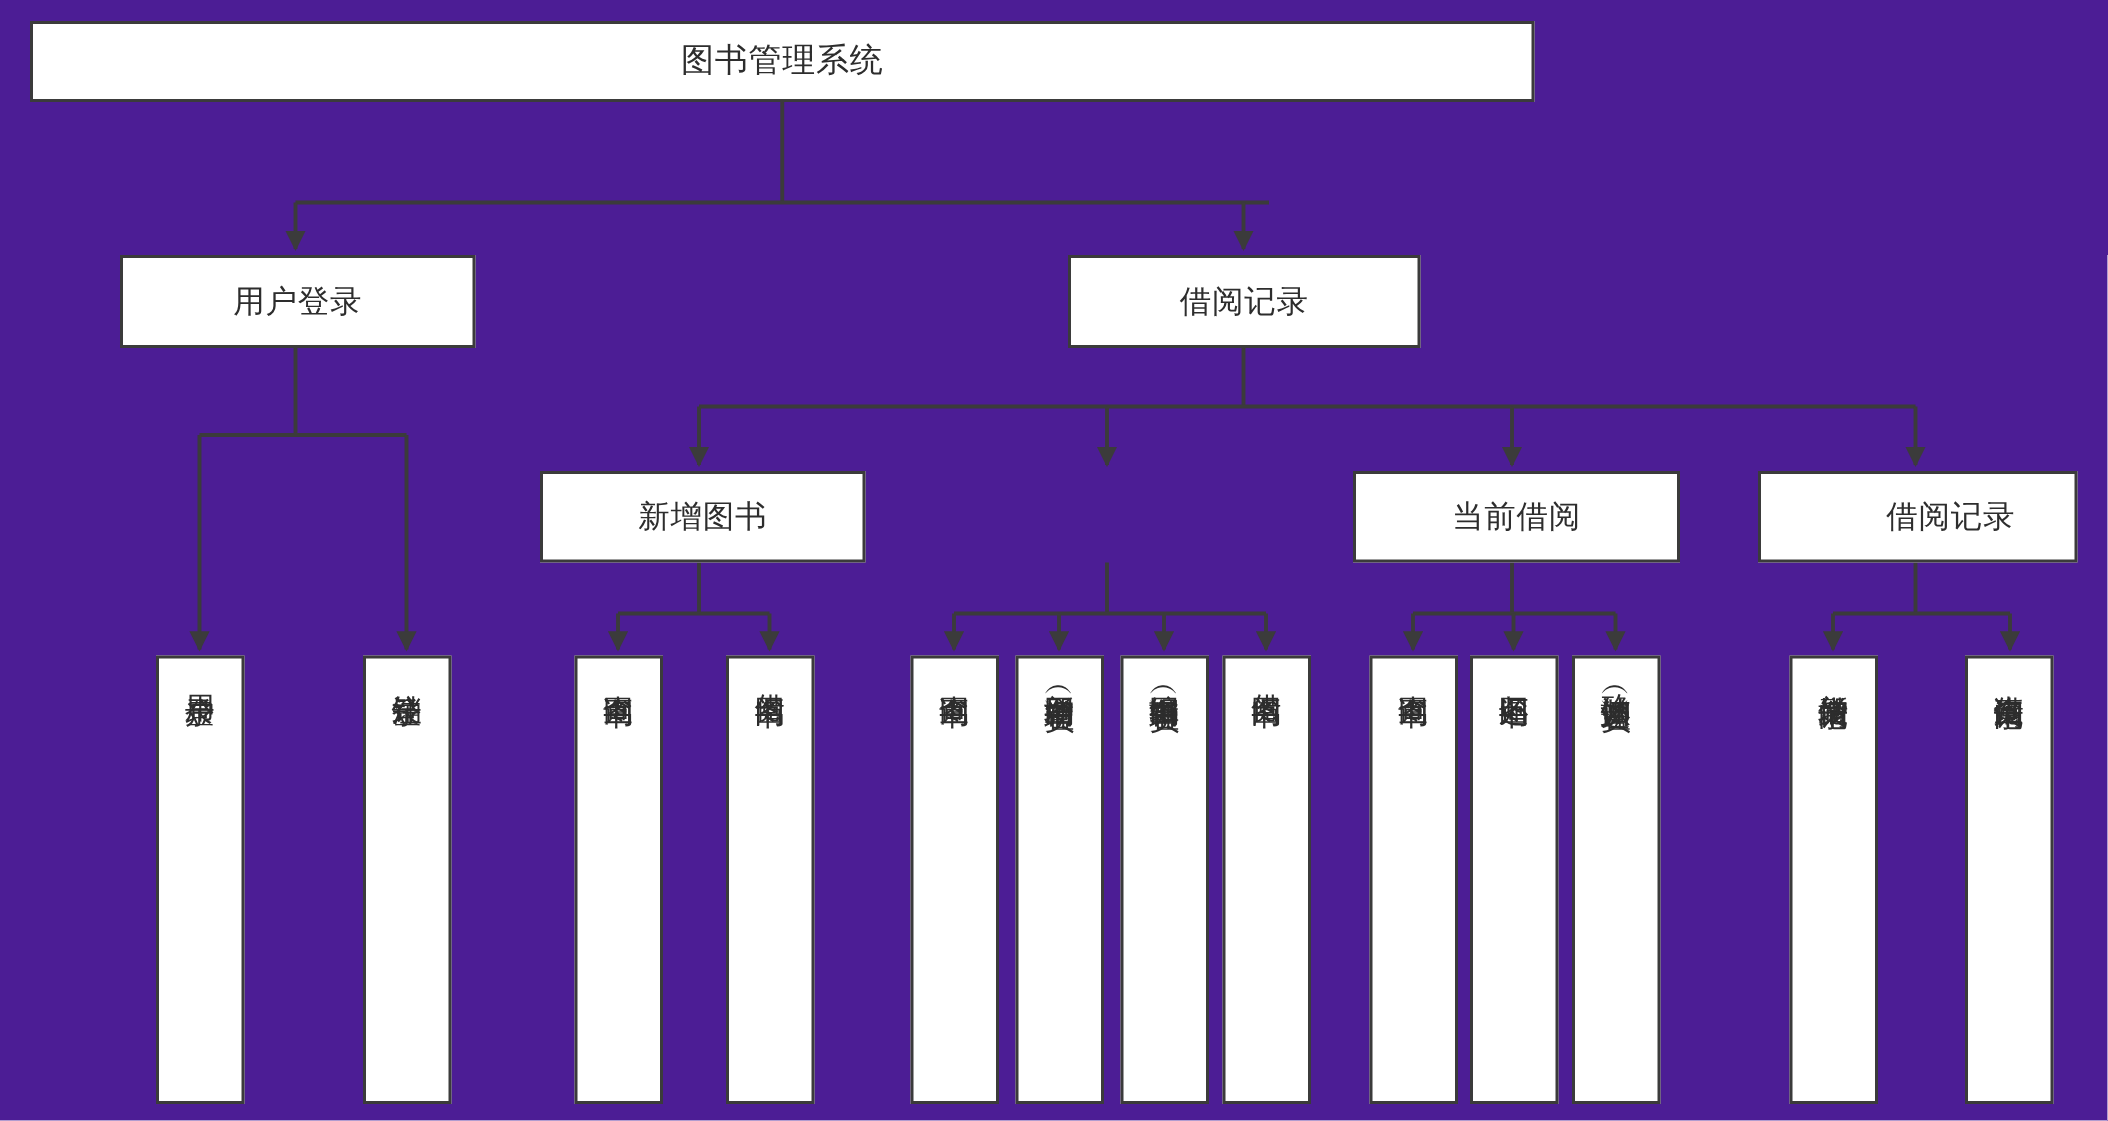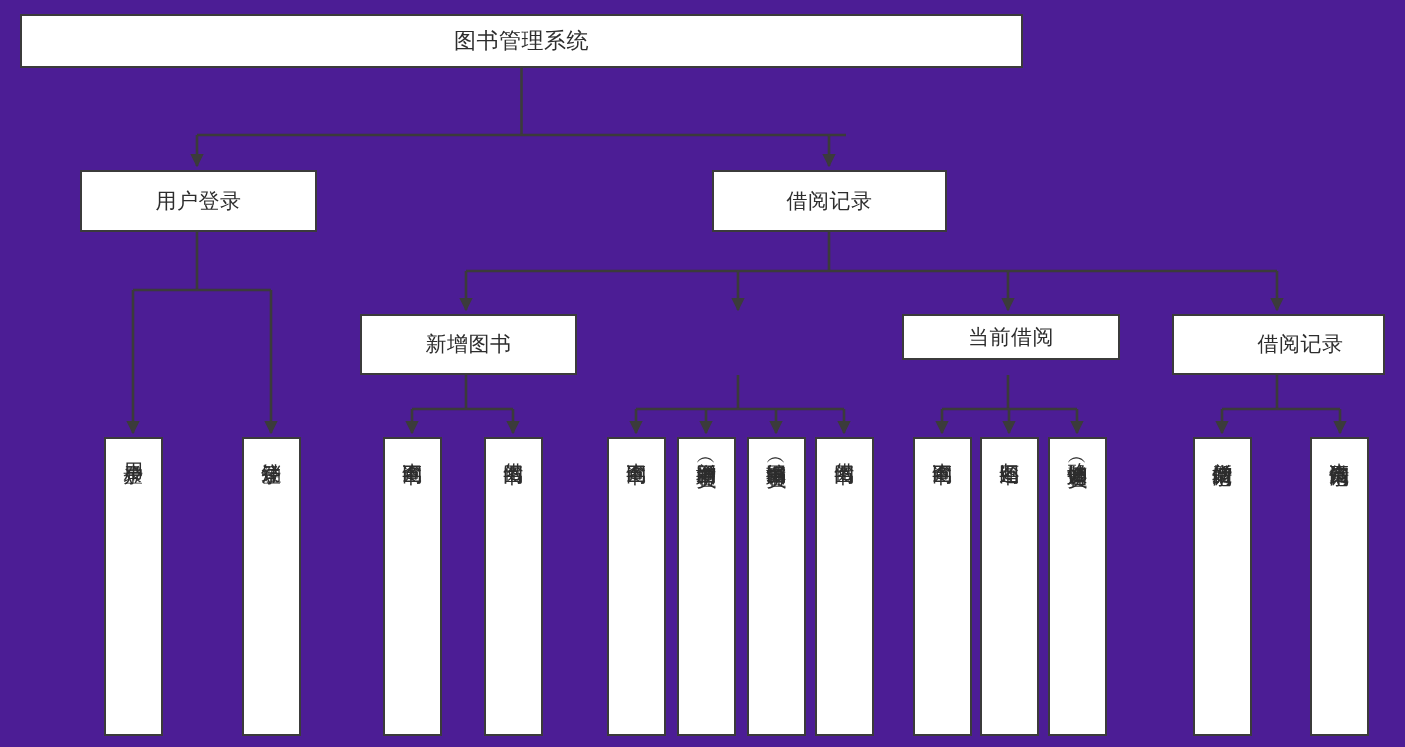--- a/index.html
+++ b/index.html
@@ -139,21 +139,21 @@
   <div class="node lvl2" style="left:80px; top:170px; width:237px; height:62px;">
     <span class="lbl">用户登录</span>
   </div>
   <div class="node lvl2" style="left:712px; top:170px; width:235px; height:62px;">
     <span class="lbl">借阅记录</span>
   </div>
 
   <div class="node lvl3" style="left:360px; top:314px; width:217px; height:61px;">
     <span class="lbl">新增图书</span>
   </div>
-  <div class="node lvl3" style="left:902px; top:314px; width:218px; height:46px;text-align:right;">
+  <div class="node lvl3" style="left:902px; top:314px; width:218px; height:61px;text-align:right;">
     <span class="lbl">当前借阅</span>
   </div>
   <div class="node lvl3" style="left:1172px; top:314px; width:213px; height:61px;padding-left:44px;">
     <span class="lbl">借阅记录</span>
   </div>
 
   <div class="node leaf" style="left:104px; top:437px; width:59px; height:299px;">
     <span class="lbl">用户登录</span>
   </div>
   <div class="node leaf" style="left:242px; top:437px; width:59px; height:299px;">

